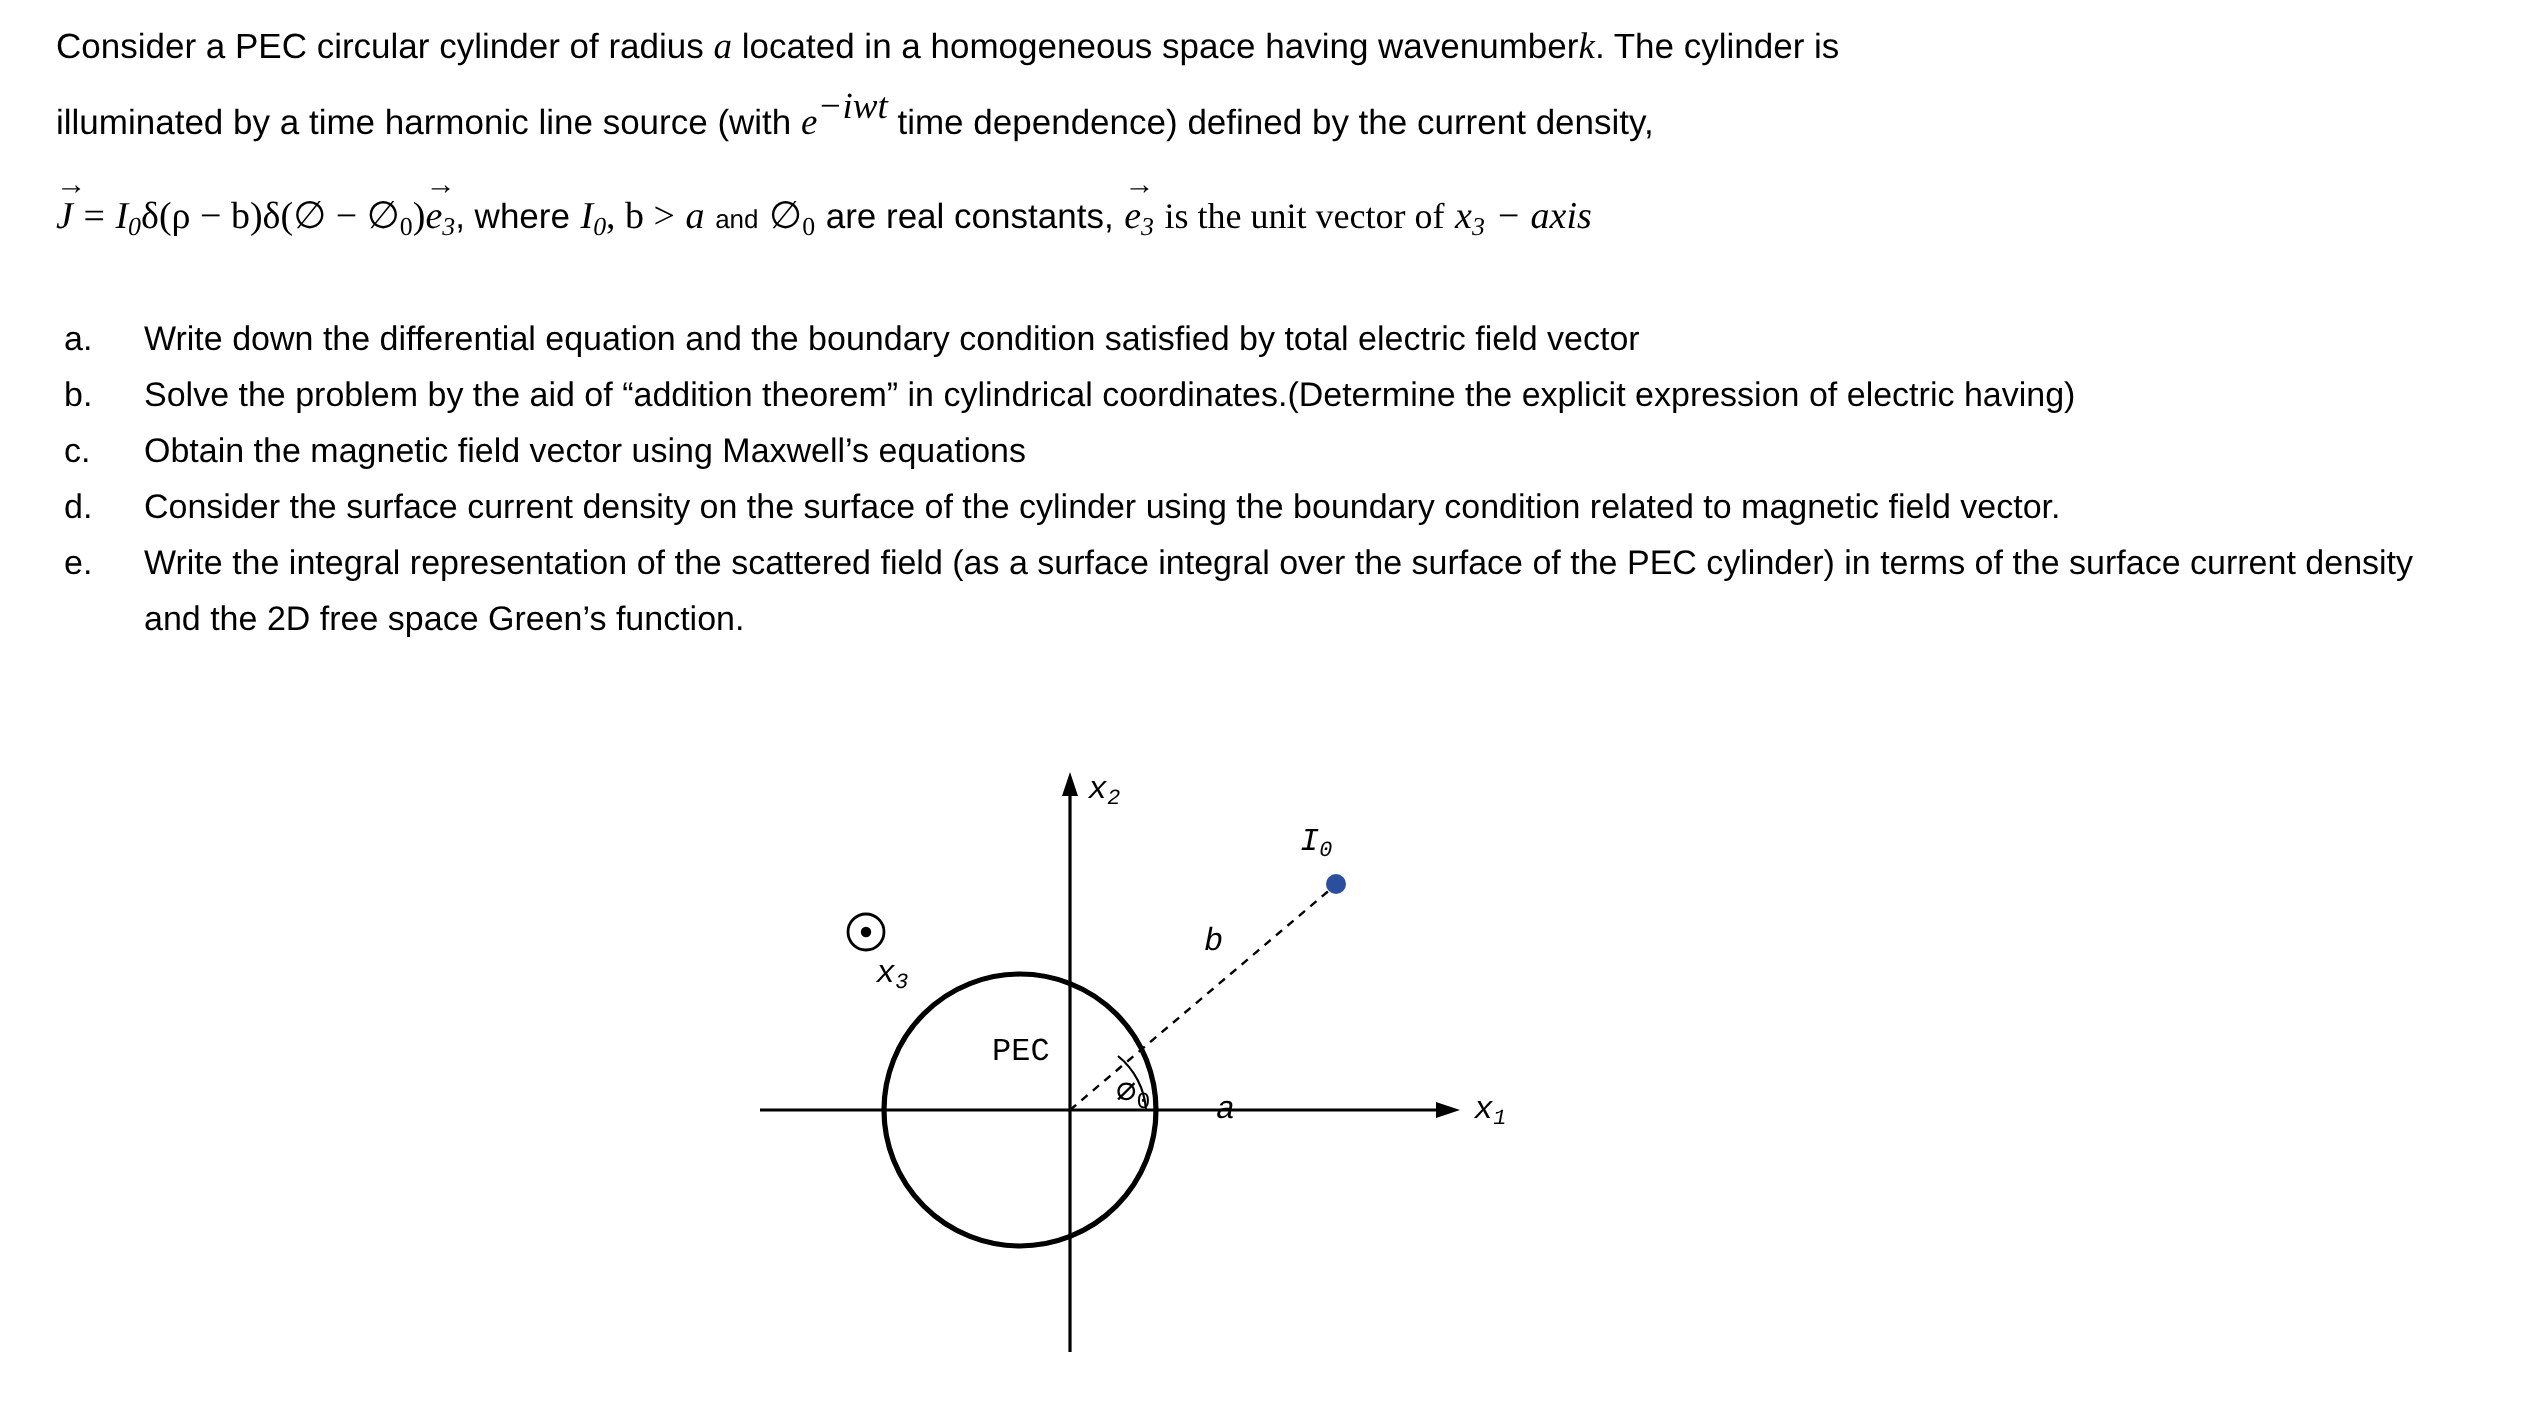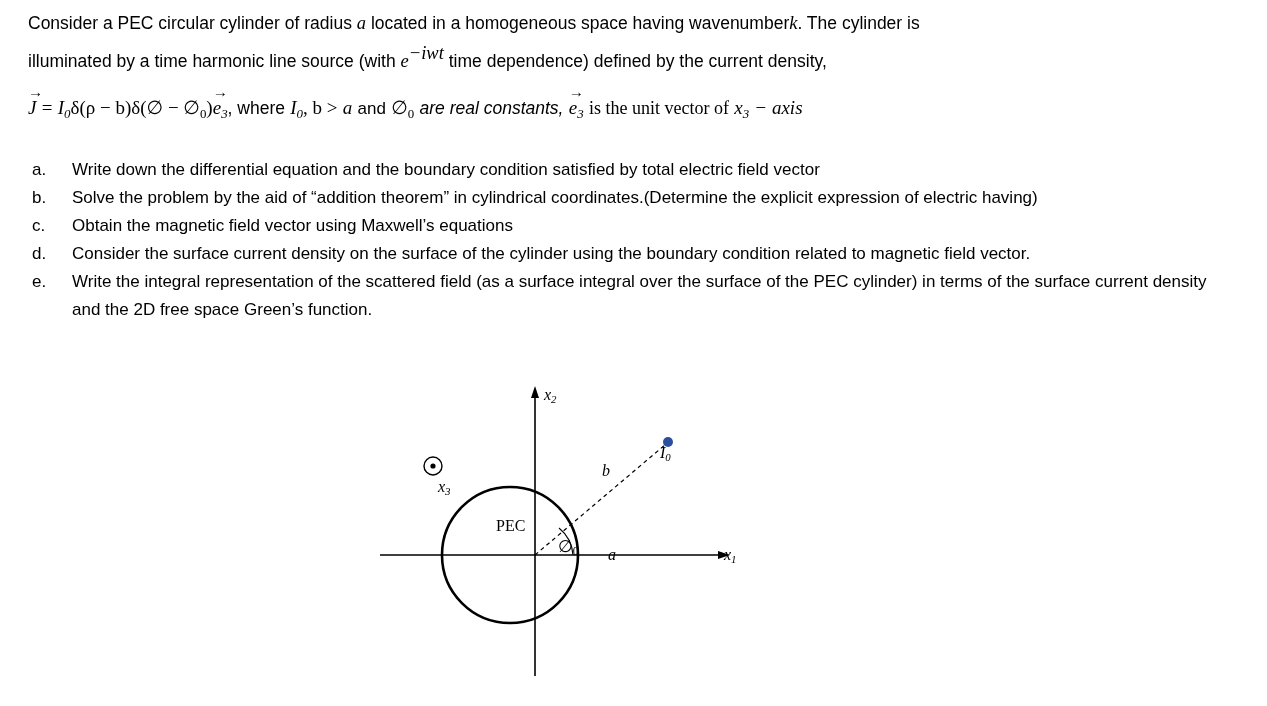--- a/index.html
+++ b/index.html
@@ -75,21 +75,21 @@
 
   .figure {
     position: absolute;
     left: 330px;
     top: 378px;
     width: 560px;
     height: 320px;
   }
   .fig-label {
     position: absolute;
-    font-family: Liberation Serif, serif;
+    font-family: Liberation Mono, monospace;
     font-size: 16px;
   }
   .fig-label.ital { font-style: italic; }
 </style>
 </head>
 <body>
 
 <div class="page">
 
   <div class="intro">
@@ -103,23 +103,23 @@
   </div>
 
   <div class="eqline">
     <span class="vecwrap serif" style="font-style:italic;">
       <span class="arrow">→</span><span>J</span>
     </span>
     <span class="serif">=</span>
     <span class="serif" style="font-style:italic;">I</span><sub class="serif" style="font-style:italic;">0</sub><span class="serif">δ(ρ − b)δ(∅ − ∅</span><sub class="serif">0</sub><span class="serif">)</span><span class="vecwrap serif" style="font-style:italic;"><span class="arrow">→</span><span>e</span></span><sub class="serif" style="font-style:italic;">3</sub><span style="font-size:17.5px;">, where</span>
     <span class="serif" style="font-style:italic;">I</span><sub class="serif" style="font-style:italic;">0</sub><span class="serif">, b &gt;</span>
     <span class="serif" style="font-style:italic;">a</span>
-    <span style="font-size:17px;">and</span>
+    <span style="font-size:13px;">and</span>
     <span class="serif">∅</span><sub class="serif">0</sub>
-    <span style="font-size:17.5px;font-style:italic;">are real constants,</span>
+    <span style="font-size:17.5px;">are real constants,</span>
     <span class="vecwrap serif" style="font-style:italic;"><span class="arrow">→</span><span>e</span></span><sub class="serif" style="font-style:italic;">3</sub>
     <span class="serif" style="font-size:18px;text-align:center;">is the unit vector of</span>
     <span class="serif" style="font-style:italic;">x</span><sub class="serif" style="font-style:italic;">3</sub>
     <span class="serif" style="font-style:italic;">− axis</span>
   </div>
 
   <div class="list">
     <div class="li">
       <span class="marker">a.</span>
       <span class="body">Write down the differential equation and the boundary condition satisfied by total electric field vector</span>
@@ -159,22 +159,22 @@
       <line x1="205" y1="177" x2="336" y2="66" stroke="#000" stroke-width="1.2" stroke-dasharray="4,3.5"></line>
 
       <path d="M 243 177 A 38 38 0 0 0 229 150" fill="none" stroke="#000" stroke-width="1.1"></path>
 
       <line x1="205" y1="177" x2="248" y2="177" stroke="#000" stroke-width="0"></line>
 
       <circle cx="338" cy="64" r="5" fill="#2b4f9e"></circle>
     </svg>
 
     <span class="fig-label ital" style="left:214px; top:8px;"><span>x</span><sub>2</sub></span>
-    <span class="fig-label ital" style="left:394px; top:168px;"><span>x</span><sub>1</sub></span>
+    <span class="fig-label ital" style="left:407px; top:168px;"><span>x</span><sub>1</sub></span>
     <span class="fig-label ital" style="left:108px; top:64px;margin-top:36px;"><span>x</span><sub>3</sub></span>
-    <span class="fig-label ital" style="left:330px; top:34px;margin-top:32px;"><span>I</span><sub>0</sub></span>
+    <span class="fig-label ital" style="left:320px; top:34px;"><span>I</span><sub>0</sub></span>
     <span class="fig-label ital" style="left:272px; top:84px;"><span>b</span></span>
     <span class="fig-label" style="left:228px; top:158px; font-size:17px;"><span>∅</span><sub>0</sub></span>
     <span class="fig-label ital" style="left:278px; top:168px;"><span>a</span></span>
     <span class="fig-label" style="left:166px; top:139px;"><span>PEC</span></span>
   </div>
 
 </div>
 
 </body></html>

